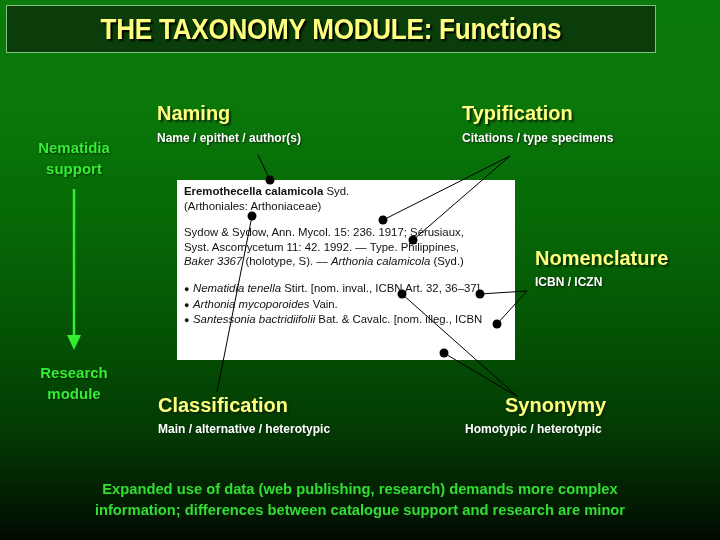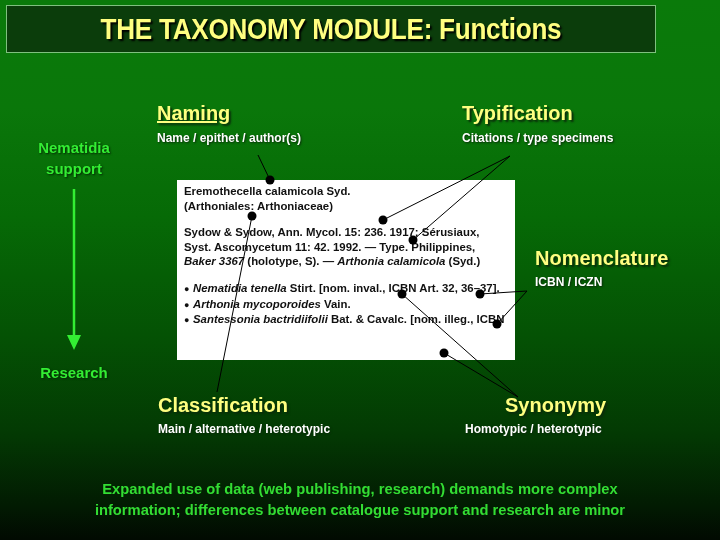--- a/index.html
+++ b/index.html
@@ -51,21 +51,20 @@
       width: 110px;
     }
     .record-box {
       position: absolute;
       left: 177px; top: 180px; width: 338px; height: 180px;
       background: #ffffff;
       color: #111;
       font-size: 11.4px;
       line-height: 14.6px;
       padding: 4px 0 0 7px;
-      font-weight: bold;
     }
     .record-box p { white-space: nowrap; }
     .record-box .gap { height: 12px; }
     .record-box .bullet { padding-left: 0; }
     .record-box .bullet .dot { display: inline-block; width: 9px; font-size: 9px; }
     .record-box .indent { padding-left: 10px; }
     .footer {
       position: absolute;
       left: 0; top: 478px; width: 720px;
       color: #33dd33;
@@ -87,23 +86,24 @@
 <div class="title-box">
   <span class="title-text">THE TAXONOMY MODULE: Functions</span>
 </div>
 
 <div class="side-label" style="left:19px; top:137px;">
   <div>Nematidia</div>
   <div>support</div>
 </div>
 <div class="side-label" style="left:19px; top:362px;">
   <div>Research</div>
+  <div>module</div>
 </div>
 
-<div class="heading" style="left:157px; top:102px;text-decoration:underline;">Naming</div>
+<div class="heading" style="left:157px; top:102px;">Naming</div>
 <div class="subheading" style="left:157px; top:131px;">Name / epithet / author(s)</div>
 
 <div class="heading" style="left:462px; top:102px;">Typification</div>
 <div class="subheading" style="left:462px; top:131px;">Citations / type specimens</div>
 
 <div class="heading" style="left:535px; top:247px;">Nomenclature</div>
 <div class="subheading" style="left:535px; top:275px;">ICBN / ICZN</div>
 
 <div class="heading" style="left:158px; top:394px;">Classification</div>
 <div class="subheading" style="left:158px; top:422px;">Main / alternative / heterotypic</div>

